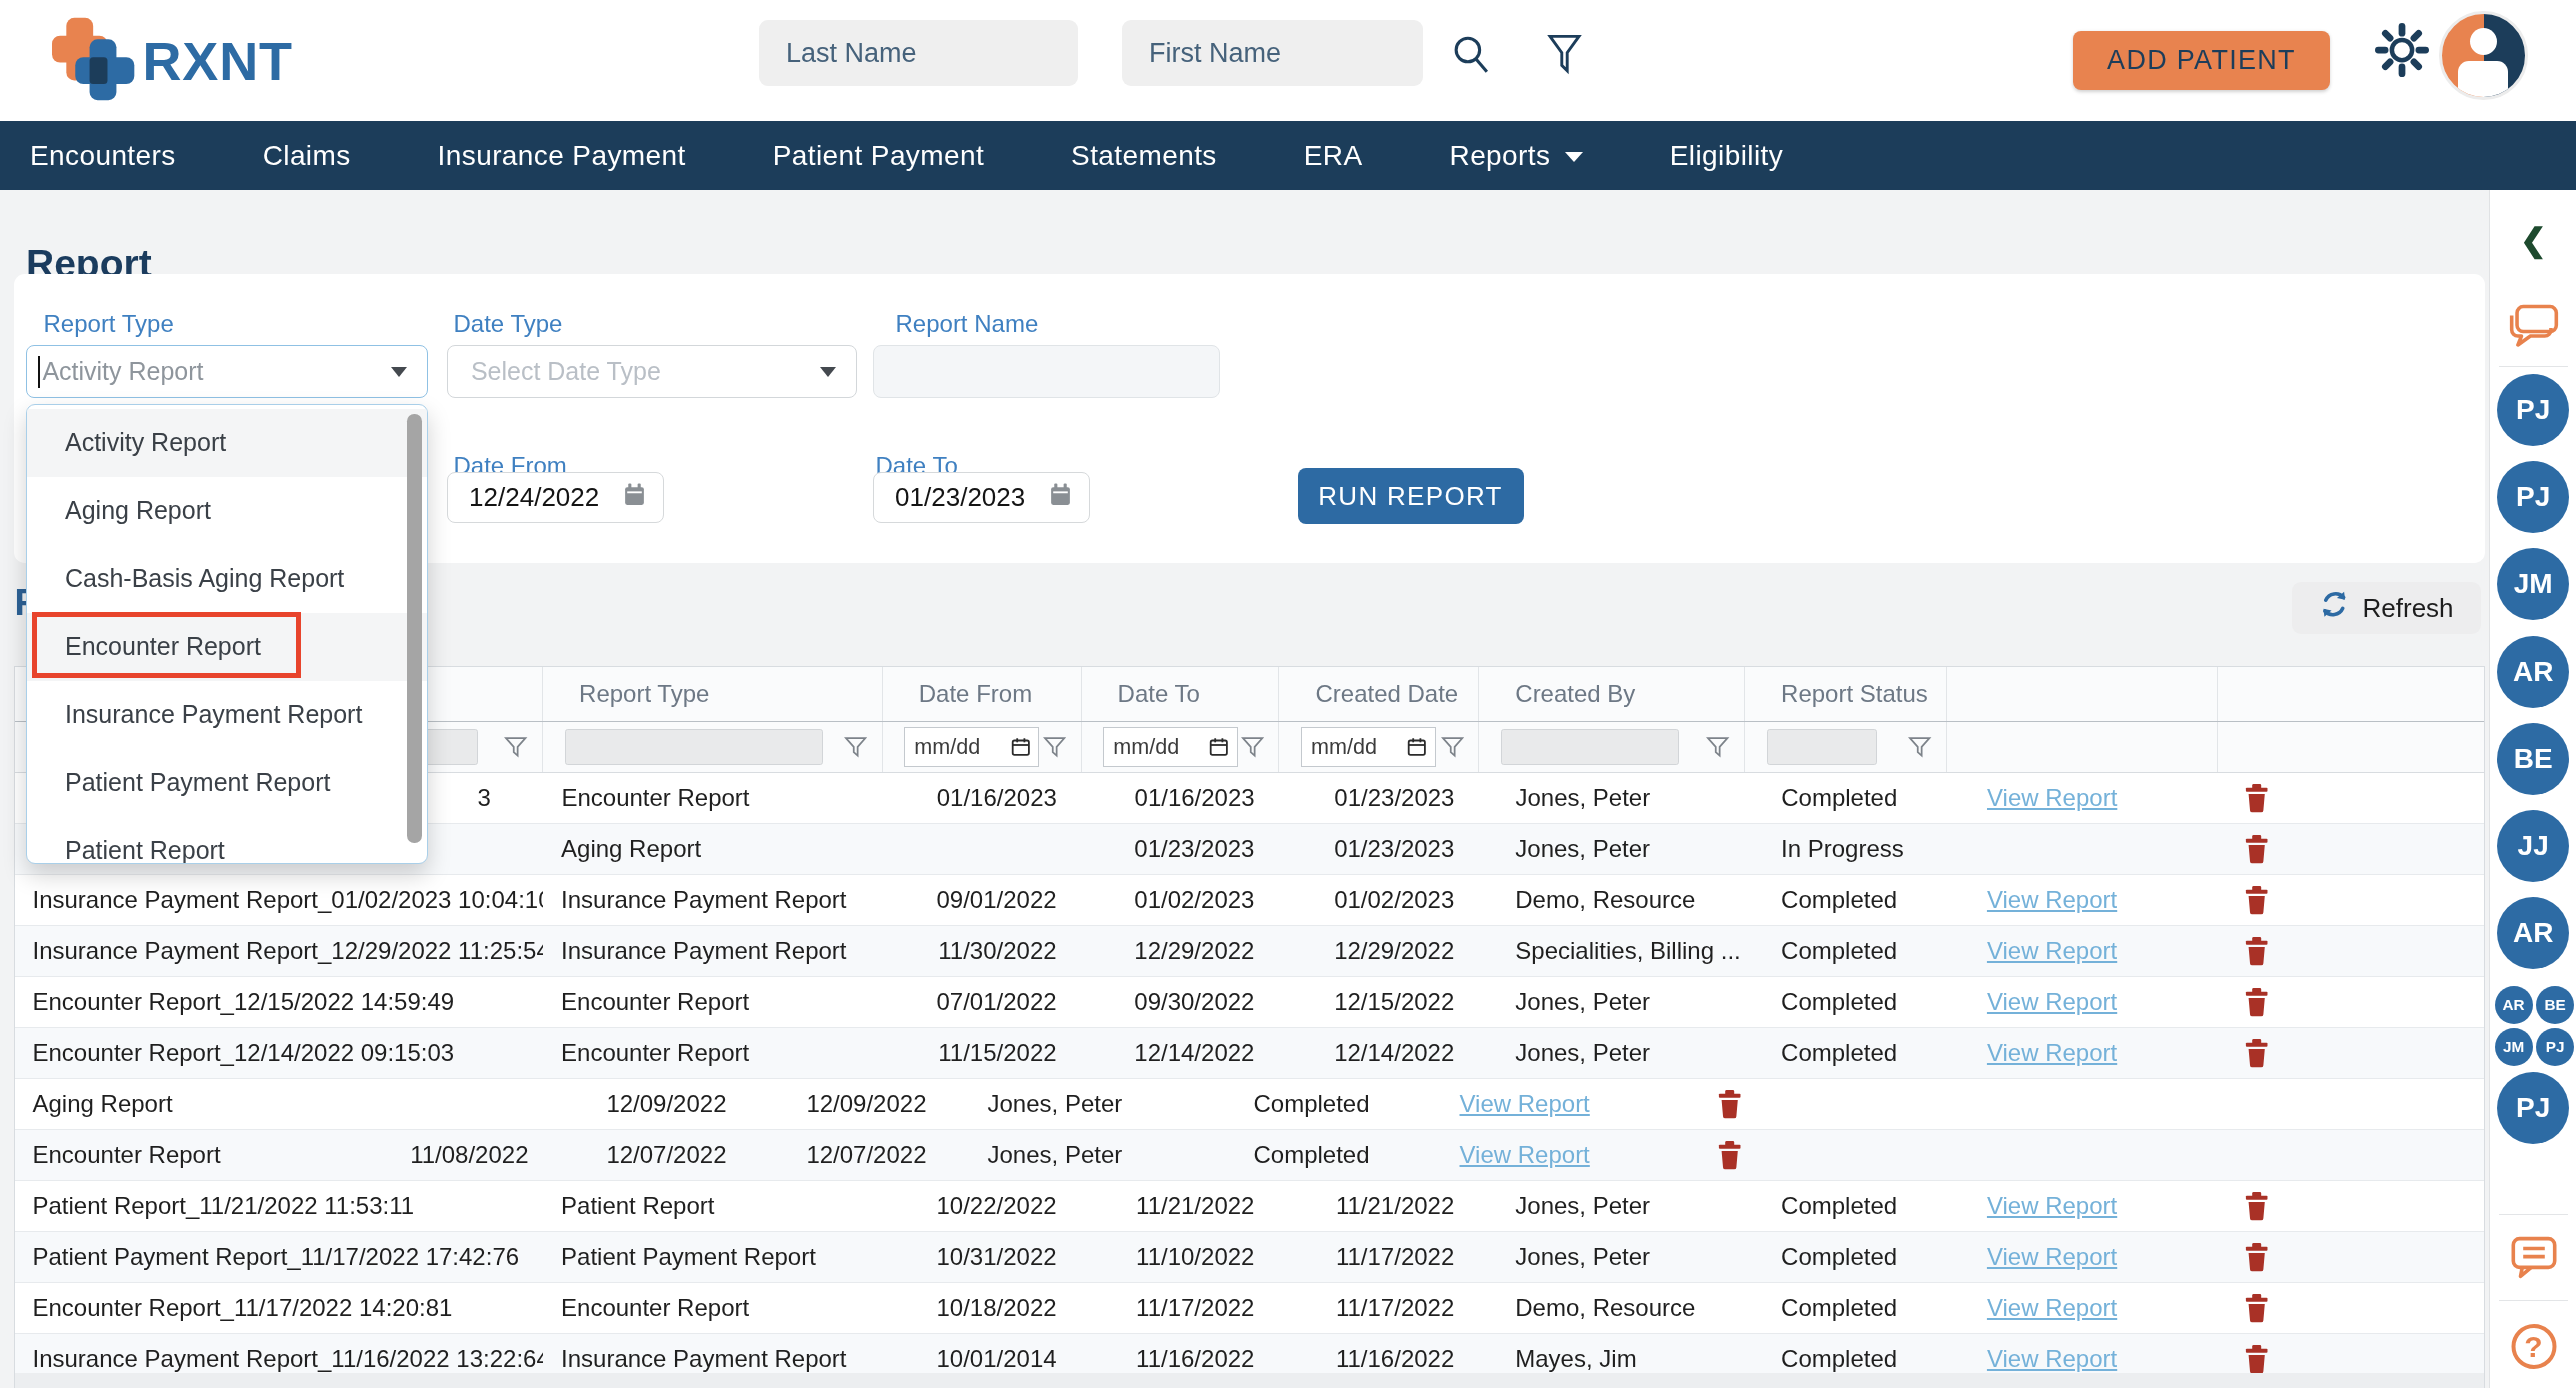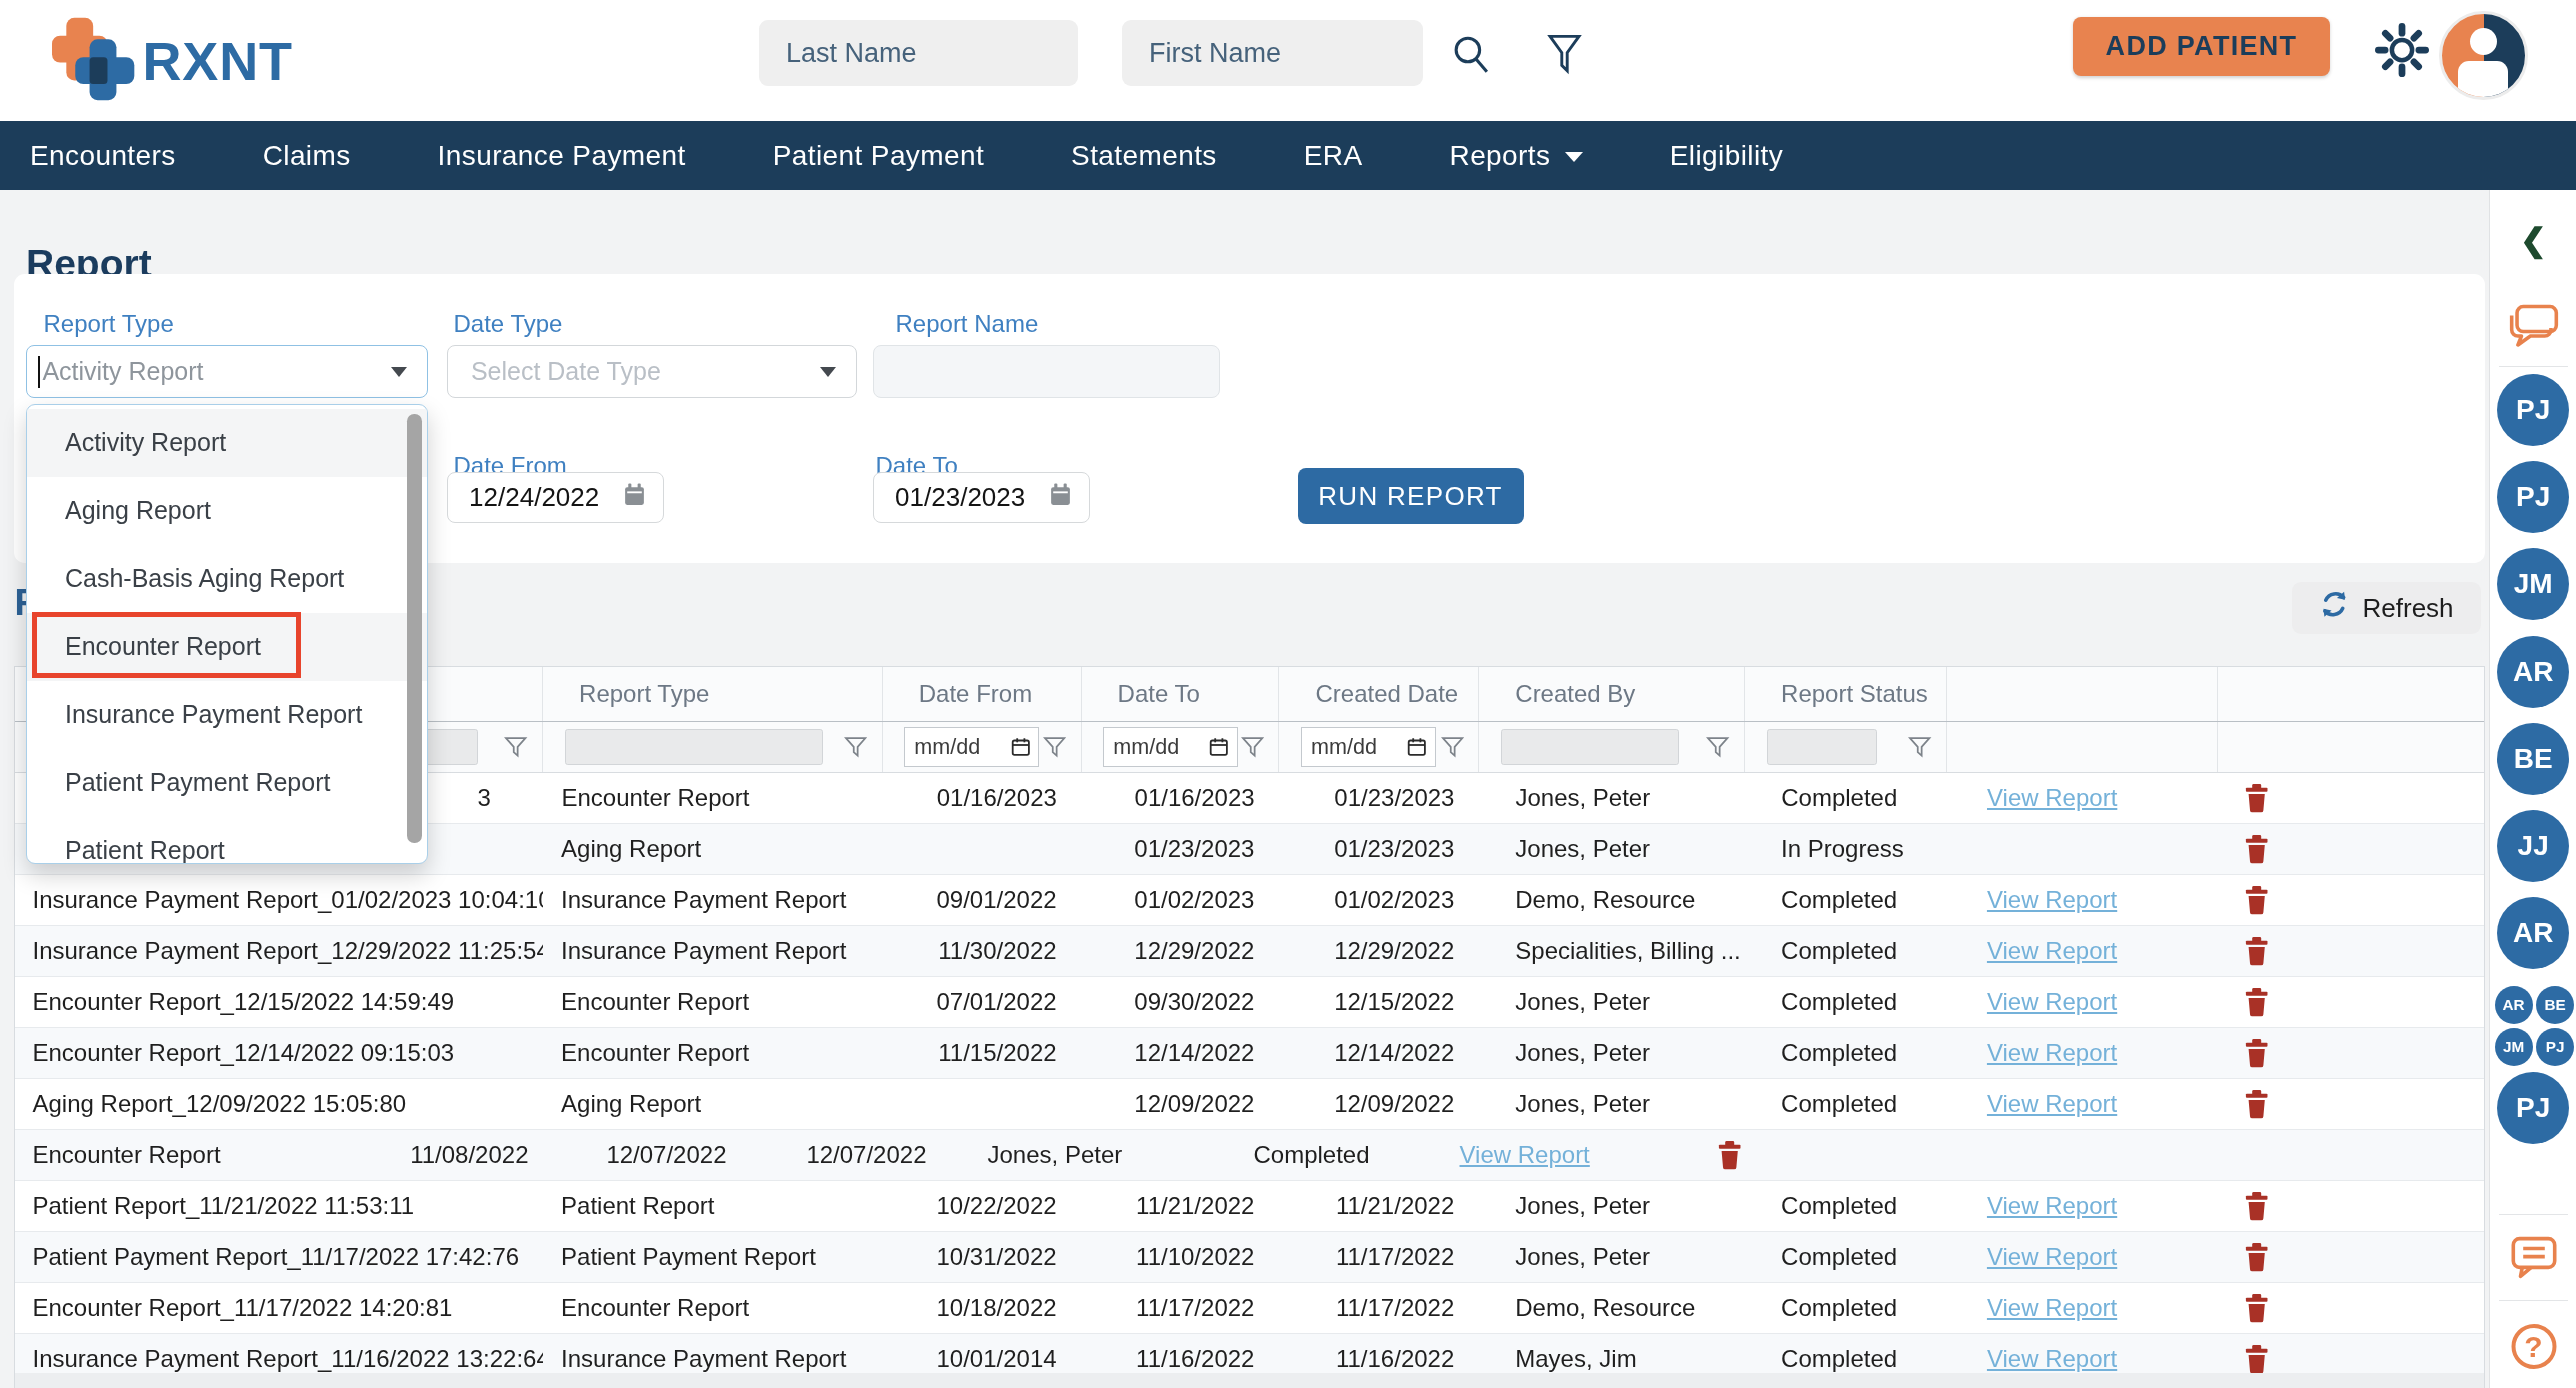--- a/index.html
+++ b/index.html
@@ -10,22 +10,22 @@
   .logo-wrap{position:absolute;left:52px;top:16px;display:flex;align-items:center;}
   .logo-text{font-size:54px;font-weight:bold;color:#2d6ba4;letter-spacing:0.9px;margin-left:5.4px;}
   .hdr-input{position:absolute;top:20px;height:66px;background:#efefef;border:none;border-radius:9px;
     font-size:27px;color:#3d5a73;padding:0 27px;font-family:"Liberation Sans",sans-serif;outline:none;box-sizing:border-box;}
   .hdr-input::placeholder{color:#46627b;opacity:1;}
   #last-name{left:759px;width:319px;}
   #first-name{left:1122px;width:301px;}
   .hdr-icon{position:absolute;top:30.5px;width:47px;height:47px;cursor:pointer;}
   #search-ic{left:1448px;}
   #funnel-ic{left:1541px;}
-  .add-patient{position:absolute;left:2073px;top:17px;width:257px;height:59px;background:#e8834f;border:none;
-    border-radius:8px;color:#1c3d5a;font-size:27px;font-weight:bold;letter-spacing:1.3px;font-family:"Liberation Sans",sans-serif;
+  .add-patient{position:absolute;left:2073px;top:31px;width:257px;height:59px;background:#e8834f;border:none;
+    border-radius:8px;color:#1c3d5a;font-size:27px;font-weight:normal;letter-spacing:1.3px;font-family:"Liberation Sans",sans-serif;
     box-shadow:0 1.8px 3.6px rgba(0,0,0,.18);cursor:pointer;}
   #gear-ic{left:2375px;top:23.4px;width:54px;height:54px;}
   .hdr-avatar{position:absolute;left:2439px;top:10.8px;width:83px;height:83px;border-radius:50%;
     background:linear-gradient(90deg,#e8834f 0 50%,#1c3d5a 50% 100%);border:3.6px solid #ececec;overflow:hidden;}
   .hdr-avatar::before{content:"";position:absolute;left:28px;top:14.4px;width:27px;height:27px;border-radius:50%;background:#fff;}
   .hdr-avatar::after{content:"";position:absolute;left:16px;top:47px;width:50px;height:40px;border-radius:10.8px 10.8px 0 0;background:#fff;}
 
   
   .navbar{position:absolute;left:0;top:121px;width:2576px;height:69px;background:#1c3d5a;display:flex;align-items:center;
     padding-left:30px;gap:87px;box-sizing:border-box;}
@@ -484,21 +484,20 @@
             <div class="trash-btn">
   <svg width="23.4" height="29" viewBox="0 0 26 32" fill="#a93126">
     <rect x="8" y="0" width="10" height="5" rx="1.5"></rect>
     <rect x="1" y="4" width="24" height="4.5" rx="1"></rect>
     <path d="M4 11 h18 l-1.6 18.2 a2.4 2.4 0 0 1 -2.4 2.2 h-10 a2.4 2.4 0 0 1 -2.4 -2.2 z"></path>
   </svg>
 </div>
           </div>
         </div>
         <div class="trow">
-          <div class="td c1 name">Aging Report_12/09/2022 15:05:80</div>
           <div class="td c2 name">Aging Report</div>
           <div class="td c3 dt"></div>
           <div class="td c4 dt">12/09/2022</div>
           <div class="td c5 dt">12/09/2022</div>
           <div class="td c6 by">Jones, Peter</div>
           <div class="td c7 status">Completed</div>
           <div class="td c8 linkcell">
             <div class="view-link">View Report</div>
           </div>
           <div class="td c9 trashcell">

